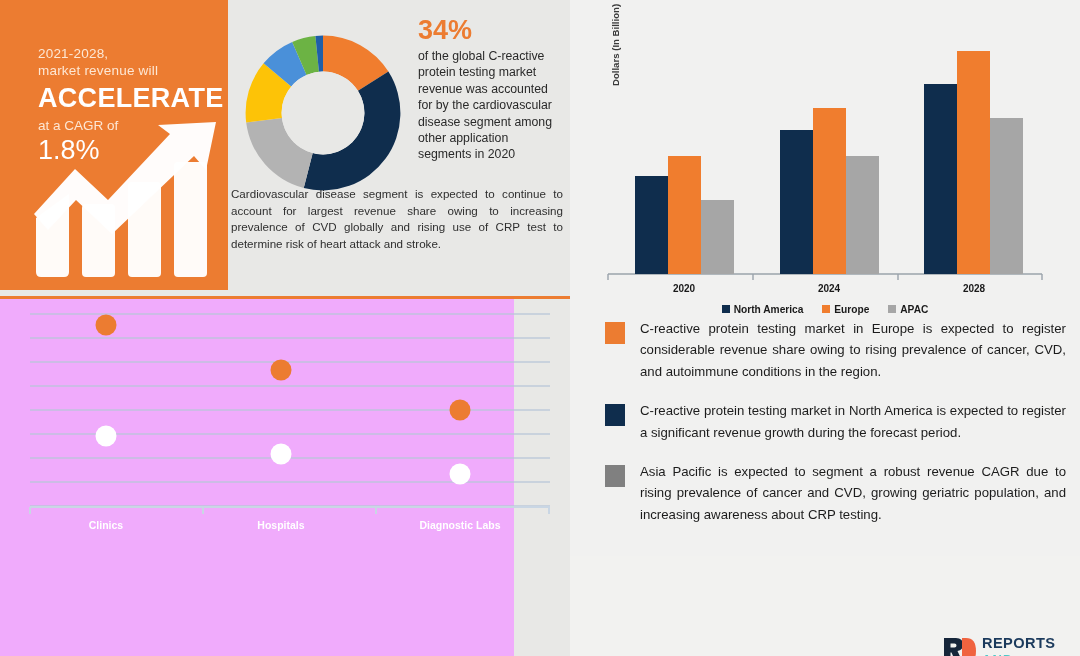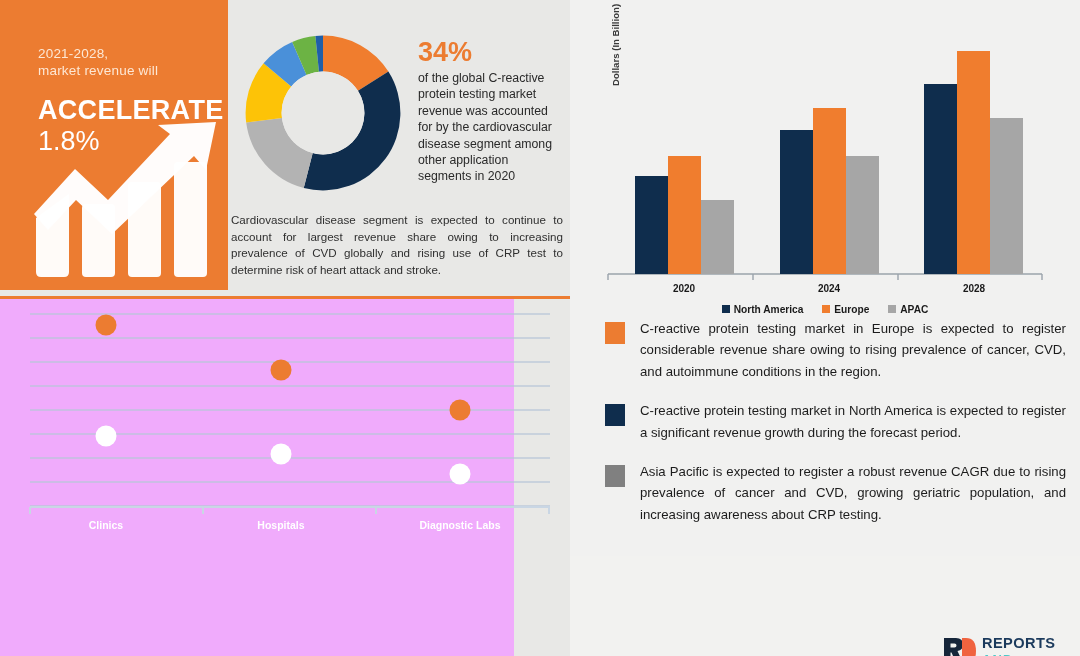--- a/index.html
+++ b/index.html
@@ -12,32 +12,32 @@
   }
   .stage{position:absolute;inset:0;width:1080px;height:656px;}
 
   
   .left-col{position:absolute;left:0;top:0;width:570px;height:656px;background:#e8e8e6;}
 
   
   .cagr-panel{position:absolute;left:0;top:0;width:262px;height:290px;background:#ec7c31;overflow:hidden;}
   .cagr-text{position:absolute;left:38px;top:45px;width:180px;color:#ffffff;}
   .cagr-line1{font-size:13.5px;line-height:17px;color:#fde7d4;letter-spacing:.2px;}
-  .cagr-accelerate{font-size:27px;font-weight:bold;letter-spacing:.3px;margin-top:16px;color:#ffffff;line-height:30px;}
+  .cagr-accelerate{font-size:27px;font-weight:bold;letter-spacing:.3px;margin-top:4px;color:#ffffff;line-height:30px;}
   .cagr-line3{font-size:13.5px;color:#fde7d4;margin-top:5px;line-height:16px;}
   .cagr-value{font-size:27px;font-weight:normal;color:#ffffff;line-height:30px;margin-top:1px;}
   .growth-art{position:absolute;left:30px;top:122px;width:190px;height:160px;}
 
   
   .gray-panel{position:absolute;left:228px;top:0;width:342px;height:290px;background:#e8e8e6;}
   .donut-wrap{position:absolute;left:5px;top:22px;width:180px;height:182px;}
-  .pct-block{position:absolute;left:190px;top:14px;width:145px;margin-top:22px;}
+  .pct-block{position:absolute;left:190px;top:14px;width:145px;}
   .pct-num{font-size:27px;color:#ec7c31;font-weight:bold;line-height:32px;}
   .pct-desc{font-size:12.3px;color:#2a2a2a;line-height:16.4px;margin-top:2px;}
-  .gray-para{position:absolute;left:3px;top:212px;width:332px;font-size:11.6px;line-height:16.6px;color:#2f2f2f;text-align:justify;}
+  .gray-para{position:absolute;left:3px;top:186px;width:332px;font-size:11.6px;line-height:16.6px;color:#2f2f2f;text-align:justify;}
 
   
   .navy-panel{position:absolute;left:0;top:296px;width:514px;height:368px;background:#f0abfc;}
   .navy-topline{position:absolute;left:0;top:0;width:570px;height:3px;background:#ec7c31;}
   .dotchart{position:absolute;left:18px;top:10px;width:540px;height:230px;}
 
   
   .right-col{position:absolute;left:570px;top:0;width:510px;height:556px;background:#f1f1f0;}
   .barchart{position:absolute;left:20px;top:12px;width:470px;height:282px;}
   .ylabel{position:absolute;left:40px;top:86px;transform:rotate(-90deg);transform-origin:left top;font-size:9.6px;font-weight:bold;color:#3a3a3a;white-space:nowrap;}
@@ -59,20 +59,21 @@
 
 <div class="stage">
 
   <div class="left-col">
 
     <div class="cagr-panel">
       <div class="cagr-text">
         <div class="cagr-line1">2021-2028,</div>
         <div class="cagr-line1">market revenue will</div>
         <div class="cagr-accelerate">ACCELERATE</div>
+        <div class="cagr-line3">at a CAGR of</div>
         <div class="cagr-value">1.8%</div>
       </div>
       <svg class="growth-art" viewBox="0 0 190 160">
 
         <path d="M6 96 L6 150 Q6 155 11 155 L34 155 Q39 155 39 150 L39 72 Z" fill="#ffffff" opacity="0.97"></path>
         <rect x="52" y="82" width="33" height="73" rx="4" fill="#ffffff" opacity="0.97"></rect>
         <rect x="98" y="60" width="33" height="95" rx="4" fill="#ffffff" opacity="0.97"></rect>
         <rect x="144" y="40" width="33" height="115" rx="4" fill="#ffffff" opacity="0.97"></rect>
 
         <path d="M4 92 L45 47 L78 78 L140 12 L128 3 L186 0 L176 48 L164 34 L82 112 L46 78 L18 108 Z" fill="#ffffff" opacity="0.98"></path>
@@ -191,21 +192,21 @@
       <div class="rbullet">
         <span class="swatch" style="background:#ec7c31"></span>
         <span class="rtxt">C-reactive protein testing market in Europe is expected to register considerable revenue share owing to rising prevalence of cancer, CVD, and autoimmune conditions in the region.</span>
       </div>
       <div class="rbullet">
         <span class="swatch" style="background:#0f2d4d"></span>
         <span class="rtxt">C-reactive protein testing market in North America is expected to register a significant revenue growth during the forecast period.</span>
       </div>
       <div class="rbullet">
         <span class="swatch" style="background:#808080"></span>
-        <span class="rtxt">Asia Pacific is expected to register a robust revenue CAGR due to rising prevalence of cancer and CVD, growing geriatric population, and increasing awareness about CRP testing.</span>
+        <span class="rtxt">Asia Pacific is expected to segment a robust revenue CAGR due to rising prevalence of cancer and CVD, growing geriatric population, and increasing awareness about CRP testing.</span>
       </div>
     </div>
   </div>
 
   <div class="logo">
     <svg width="36" height="30" viewBox="0 0 36 30">
       <path d="M2 2 H14 Q21 2 21 8.5 Q21 14 15.5 15 L21.5 28 H14.5 L9.5 16.5 H8.5 V28 H2 Z M8.5 7.5 V11.5 H12.5 Q14.5 11.5 14.5 9.5 Q14.5 7.5 12.5 7.5 Z" fill="#16263a"></path>
       <path d="M20 2 H24 Q34 2 34 15 Q34 28 24 28 H20 Z" fill="#f0633f"></path>
     </svg>
     <div class="logo-txt1">REPORTS</div>

